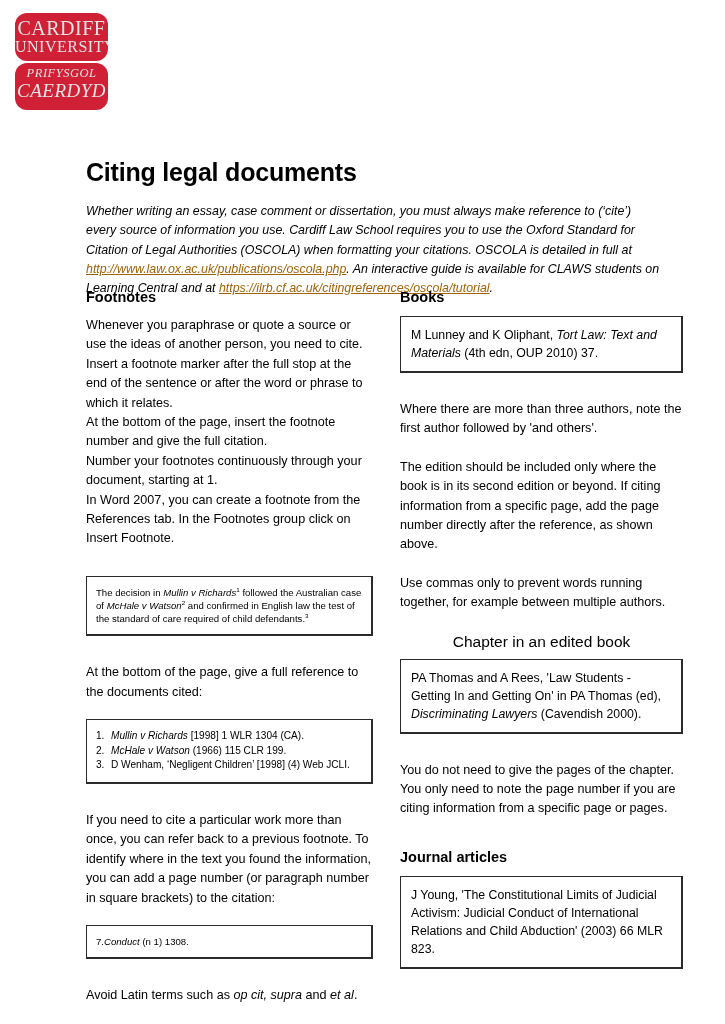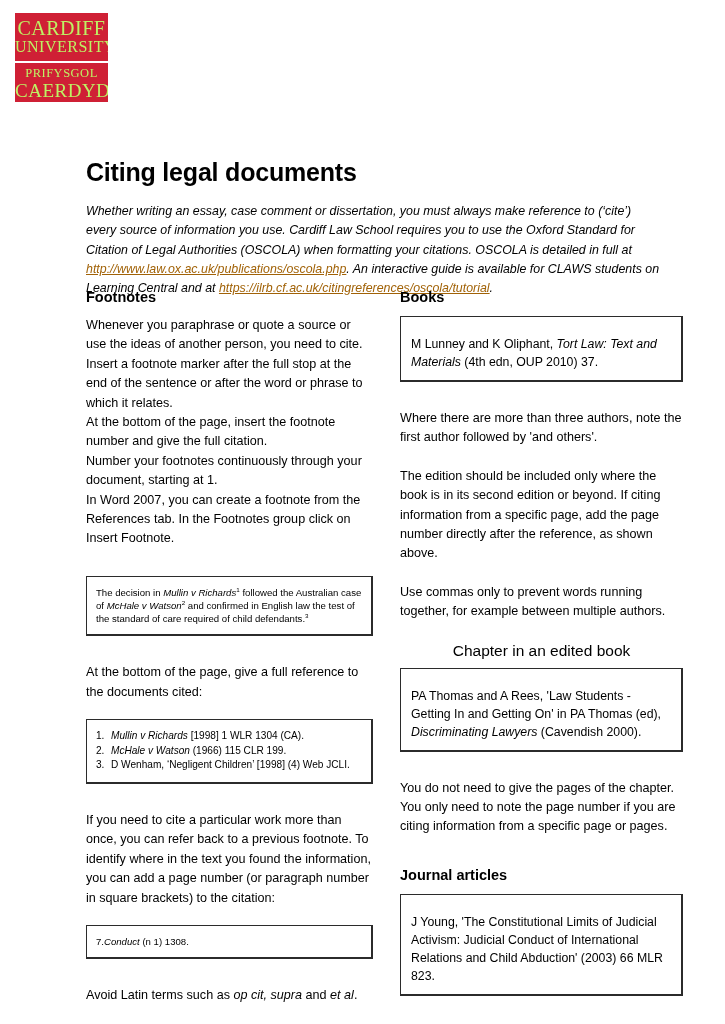--- a/index.html
+++ b/index.html
@@ -19,36 +19,38 @@
   
   #logo {
     position: absolute;
     left: 15px;
     top: 13px;
     width: 93px;
     height: 92px;
   }
   .logo-block {
     background: #cf2035;
-    color: #bef264;
+    color: #e5e5e5;
     width: 100%;
     box-sizing: border-box;
     text-align: center;
     font-family: "Liberation Serif", serif;
     letter-spacing: 0.5px;
     overflow: hidden;
+    border-radius: 12px;
   }
   .logo-top {
     height: 48px;
     padding-top: 5px;
   }
   .logo-bot {
-    height: 39px;
+    height: 47px;
     margin-top: 2px;
     padding-top: 3px;
+    font-style: italic;
   }
   .logo-l1 {
     font-size: 20px;
     line-height: 21px;
     font-weight: 400;
     display: block;
   }
   .logo-l2 {
     font-size: 16px;
     line-height: 15px;
@@ -128,21 +130,21 @@
     margin-bottom: 0;
   }
   p.body.run {
     margin-bottom: 19px;
   }
 
   .example {
     border: 1px solid #2b2b2b;
     border-right-width: 2px;
     border-bottom-width: 2px;
-    padding: 18px 9px 9px 10px;
+    padding: 9px 9px 9px 10px;
     margin: 0 0 17px 0;
     font-size: 12.3px;
     line-height: 18px;
     background: #ffffff;
   }
   .example.small {
     font-size: 9.6px;
     line-height: 13.2px;
     padding: 9px 8px 9px 9px;
   }

